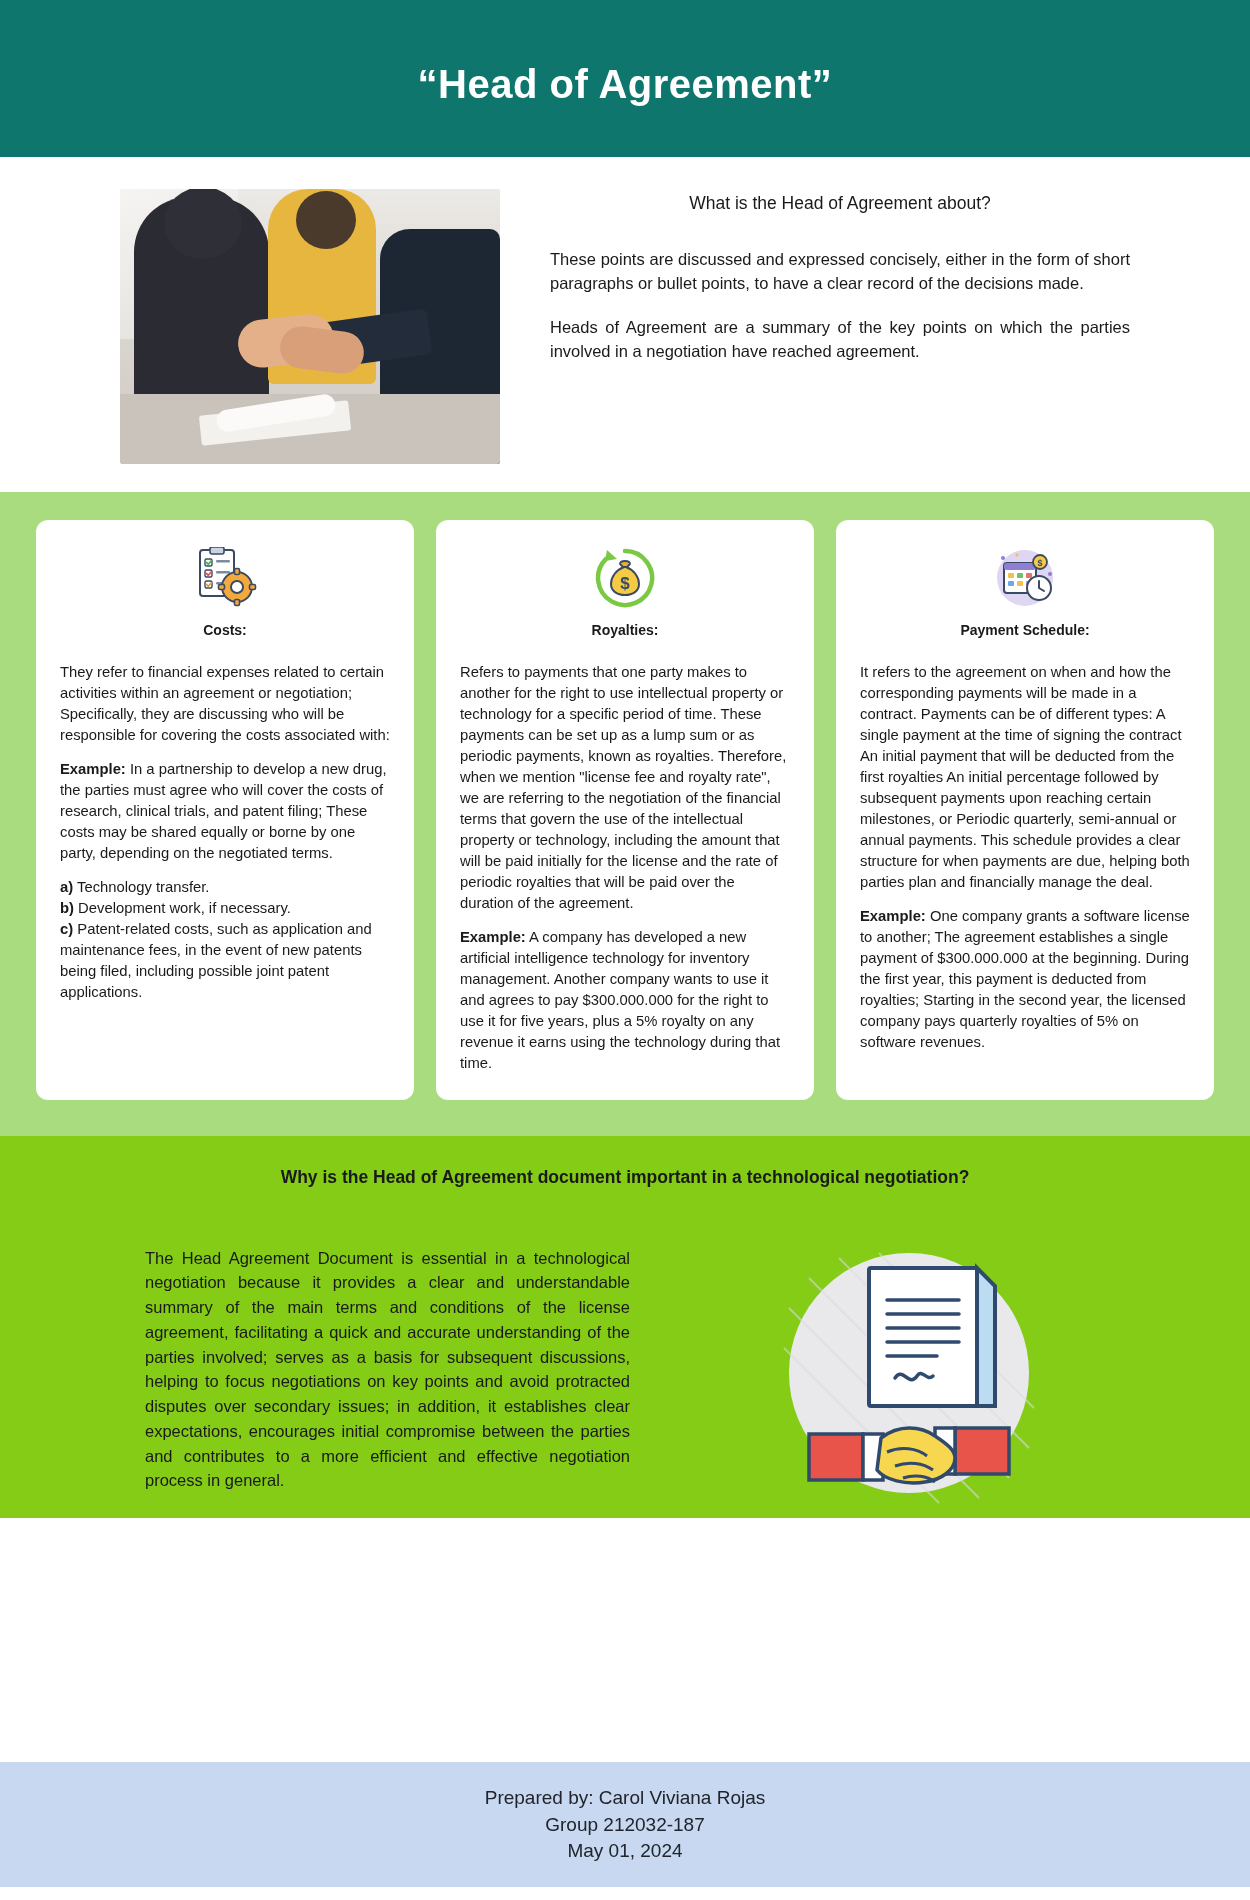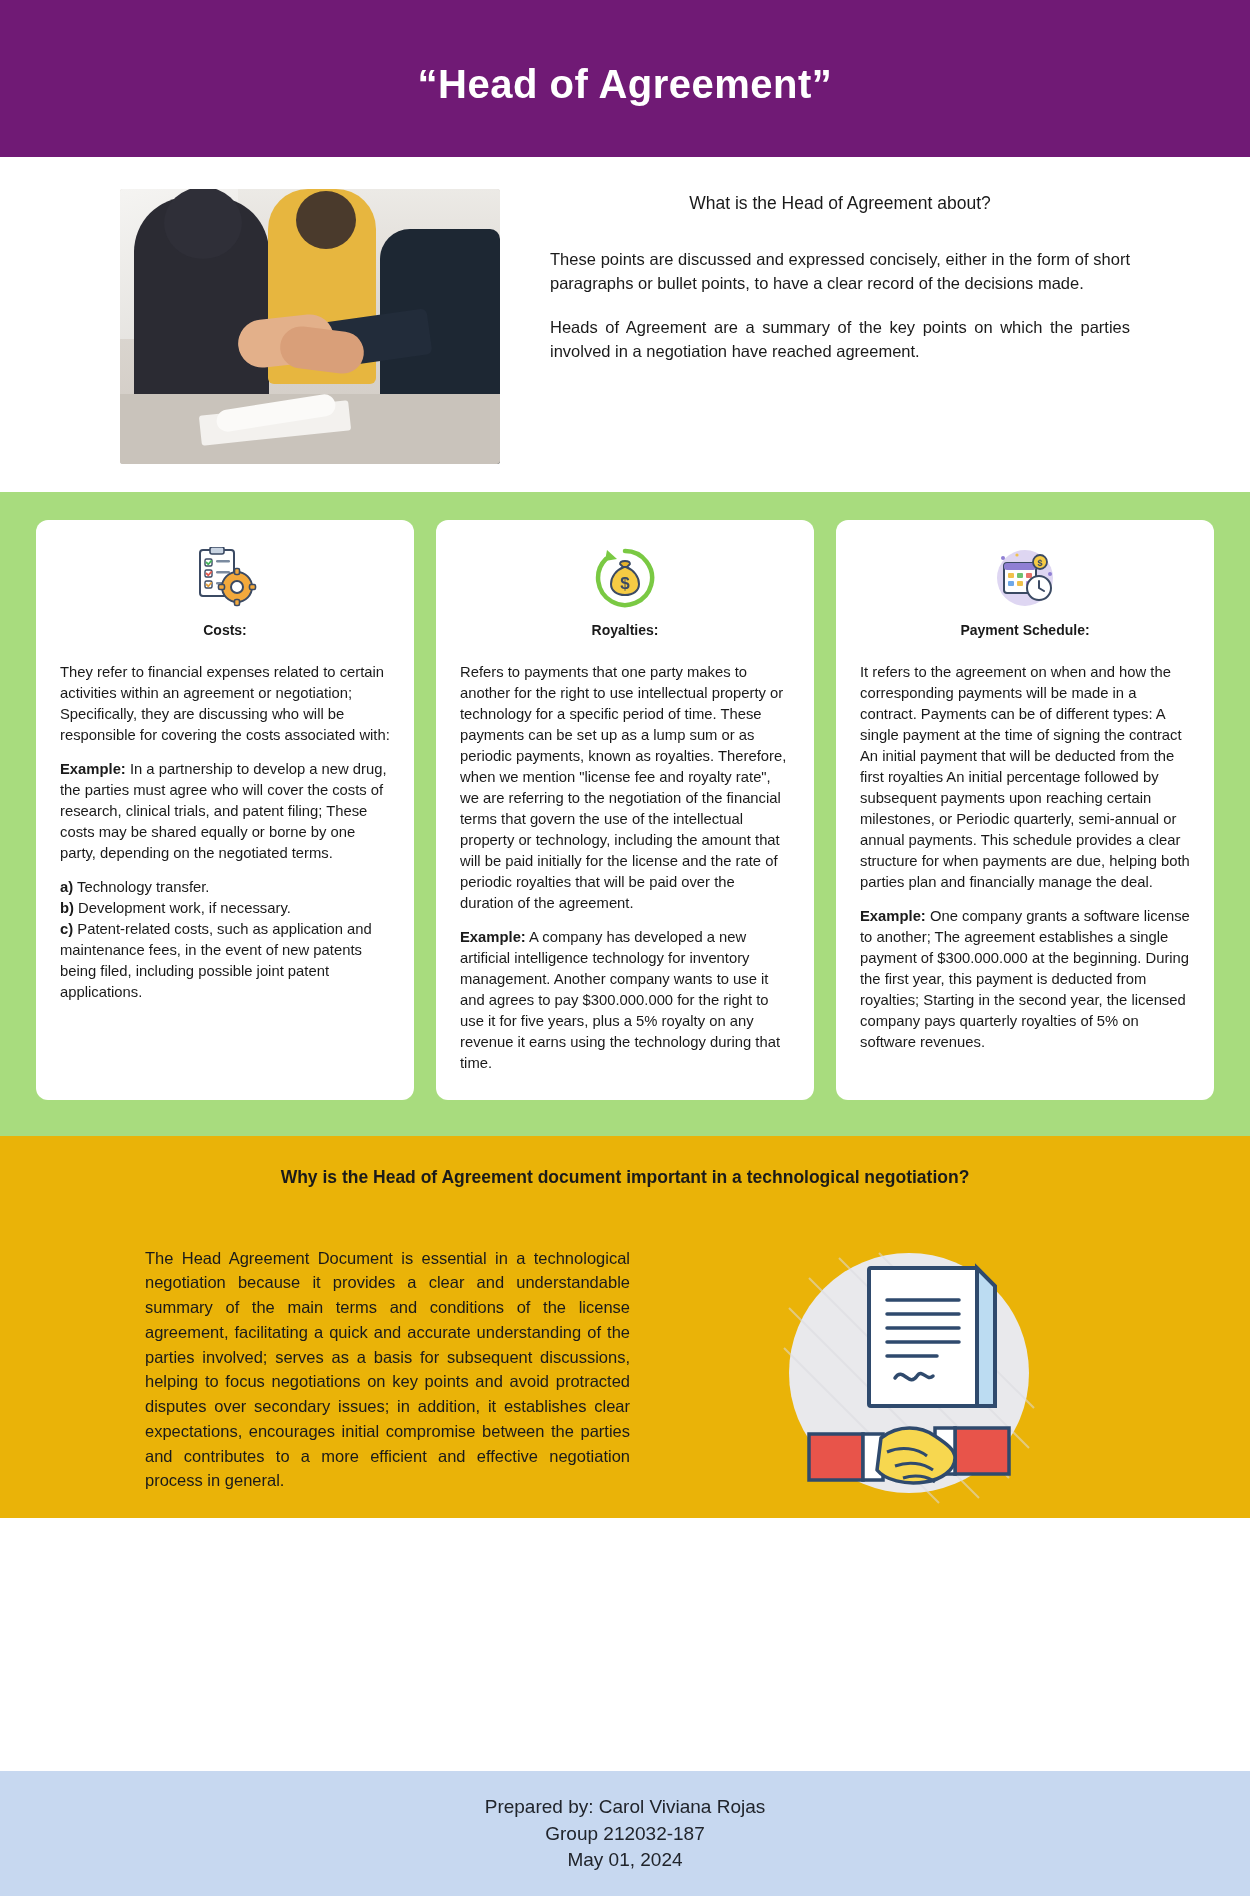--- a/index.html
+++ b/index.html
@@ -11,21 +11,21 @@
     font-family: "Liberation Sans", sans-serif;
     color: #1a1a1a;
     position: relative;
     overflow: hidden;
   }
 
   
   .header {
     width: 100%;
     height: 157px;
-    background: #701a75;
+    background: #0f766e;
     display: flex;
     flex-direction: column;
     align-items: center;
     justify-content: center;
     padding-top: 10px;
   }
   .header-title {
     color: #ffffff;
     font-size: 40px;
     font-weight: bold;
@@ -167,21 +167,21 @@
     font-size: 14.8px;
     line-height: 1.42;
   }
   .card-body p { margin: 0 0 13px 0; }
   .card-body p:last-child { margin-bottom: 0; }
   .b { font-weight: bold; }
 
   
   .why {
     width: 100%;
-    background: #eab308;
+    background: #84cc16;
     padding: 30px 90px 10px 90px;
   }
   .why-heading {
     font-size: 17.5px;
     font-weight: bold;
     text-align: center;
     line-height: 1.35;
     margin: 0 0 42px 0;
     padding: 0 120px;
   }
@@ -201,21 +201,21 @@
   .why-illus {
     flex: 1;
     display: flex;
     justify-content: center;
     padding-top: 6px;
   }
 
   
   .footer {
     position: absolute;
-    left: 0; bottom: 4px;
+    left: 0; bottom: 13px;
     width: 100%;
     height: 125px;
     background: #c7d8f0;
     display: flex;
     flex-direction: column;
     align-items: center;
     justify-content: center;
     gap: 3px;
   }
   .footer-line {

